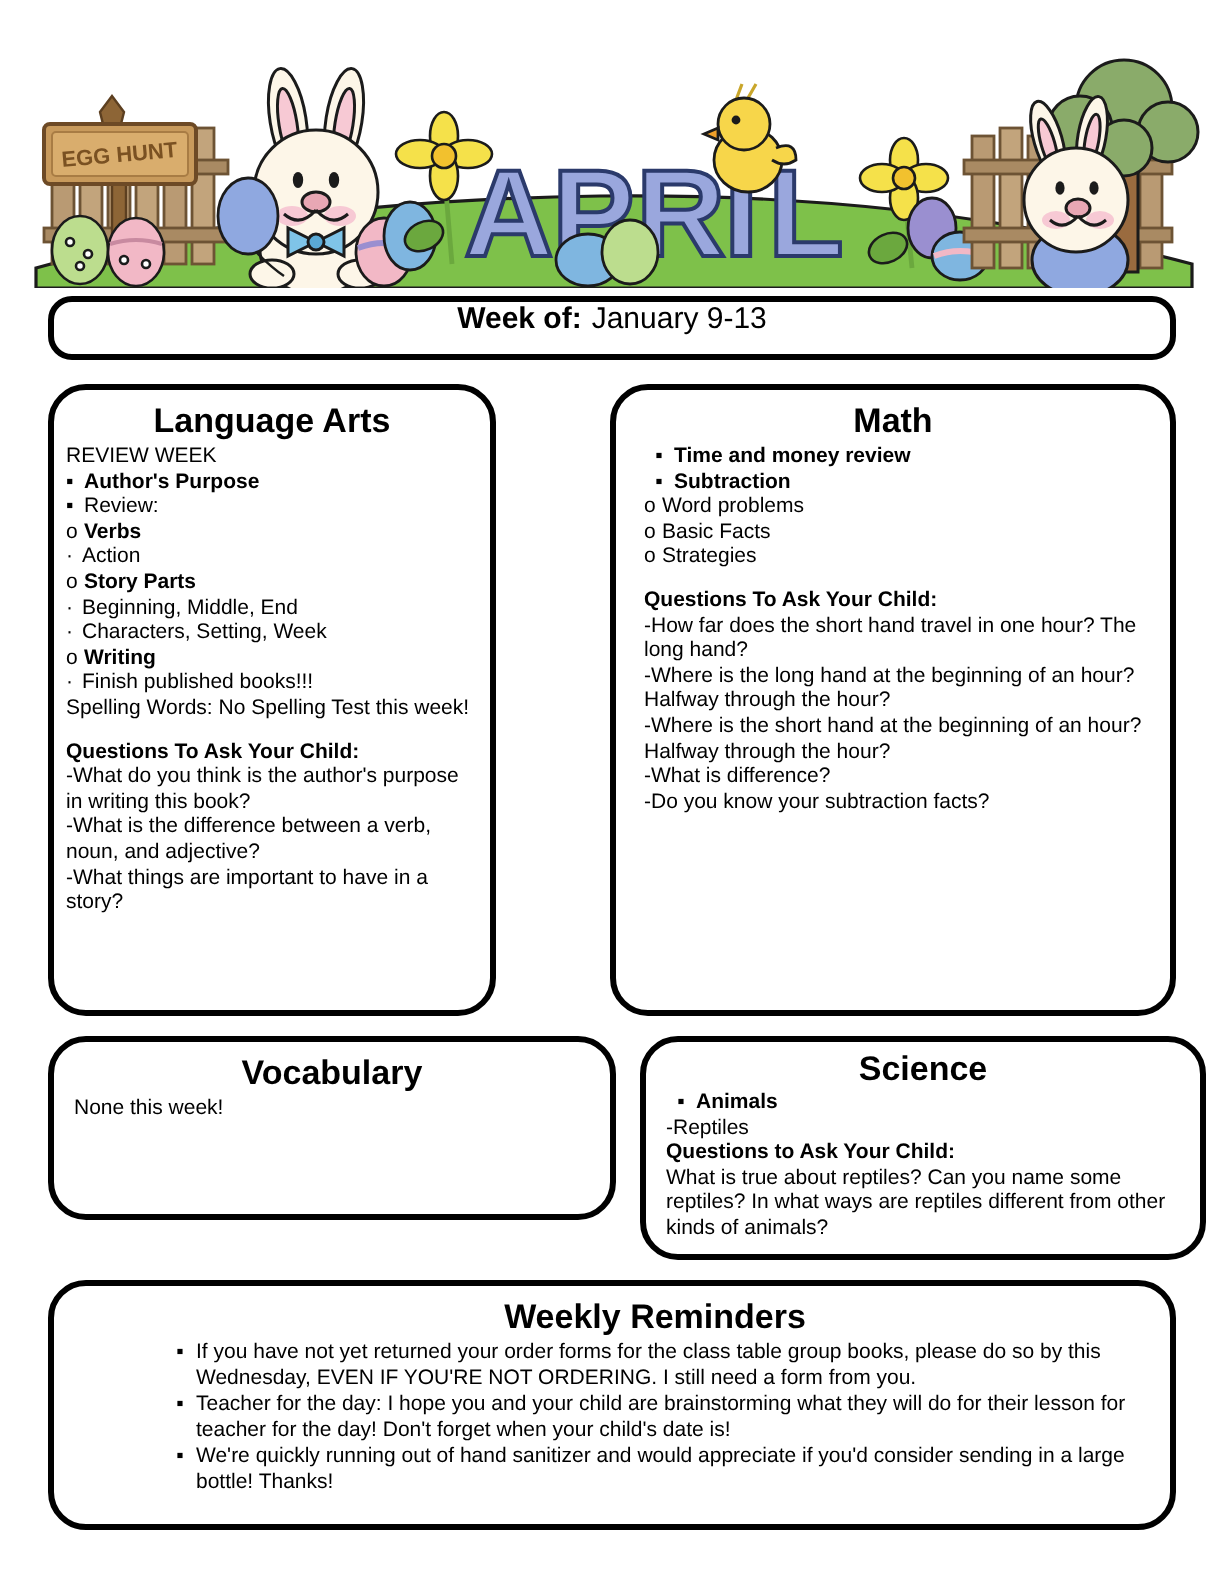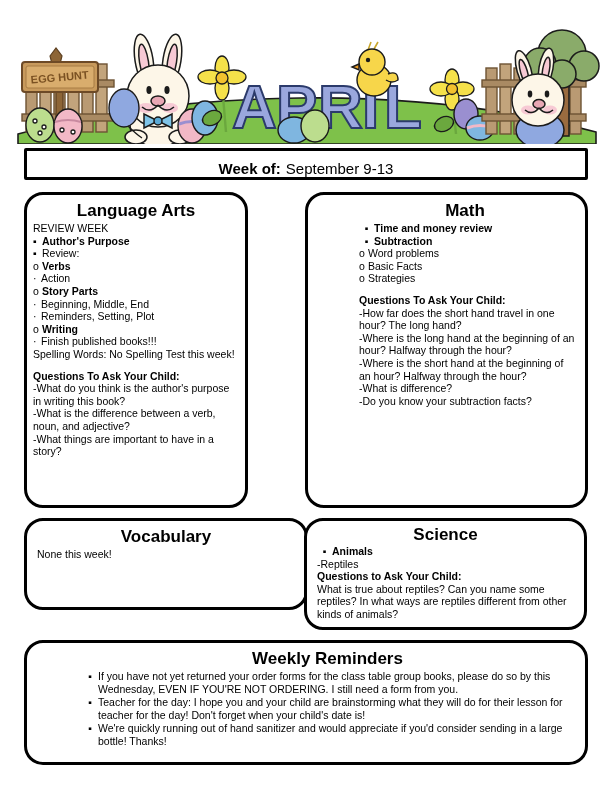--- a/index.html
+++ b/index.html
@@ -23,24 +23,24 @@
     width: 612px; height: 122px;
   }
   .banner svg { display: block; }
 
   
   .weekbar {
     position: absolute;
     left: 24px; top: 148px;
     width: 564px; height: 32px;
     border: 3px solid #000;
-    border-radius: 2px;
+    border-radius: 12px;
     box-sizing: border-box;
     display: flex;
-    align-items: flex-end;
+    align-items: flex-start;
     justify-content: center;
     background: #fff;
   }
   .weekbar .lbl { font-size: 15px; font-weight: bold; }
   .weekbar .val { font-size: 15px; font-weight: normal; margin-left: 5px; }
 
   
   .box {
     position: absolute;
     border: 3px solid #000;
@@ -75,29 +75,29 @@
   .bsq-wide { width: 15px; text-align: center; }
   .bo { flex: 0 0 auto; width: 9px; font-size: 10.5px; line-height: 1.2; }
   .bdot { flex: 0 0 auto; width: 8px; font-size: 10.5px; line-height: 1.2; }
   .txt { flex: 1 1 auto; }
 
   
   #box-la { left: 24px; top: 192px; width: 224px; height: 316px; }
   #box-la .content { padding: 0 8px 0 6px; }
 
   
-  #box-math { left: 305px; top: 192px; width: 283px; height: 316px; padding-left: 37px; }
+  #box-math { left: 305px; top: 192px; width: 283px; height: 316px; }
   #box-math .content { padding: 0 10px 0 14px; }
 
   
   #box-vocab { left: 24px; top: 518px; width: 284px; height: 92px; }
   #box-vocab .content { padding: 0 10px; }
 
   
-  #box-sci { left: 304px; top: 518px; width: 283px; height: 112px; }
+  #box-sci { left: 320px; top: 518px; width: 283px; height: 112px; }
   #box-sci .sci-head { position: relative; height: 22px; }
   #box-sci .sci-head .box-title { margin: 4px 0 0 0; }
   #box-sci .content { padding: 0 8px 0 10px; margin-top: -2px; }
 
   
   #box-rem { left: 24px; top: 640px; width: 564px; height: 125px; padding-left: 43px; }
   #box-rem .content { padding: 0 14px 0 12px; font-size: 10.5px; }
   #box-rem .row { margin-bottom: 1px; }
   #box-rem .bsq { width: 16px; text-align: center; }
 </style>
@@ -266,21 +266,21 @@
         <path d="M539 86 Q546 94 553 88" fill="none"></path>
         <ellipse cx="530" cy="72" rx="2.3" ry="3.4" fill="#1b1b1b" stroke="none"></ellipse>
         <ellipse cx="547" cy="72" rx="2.3" ry="3.4" fill="#1b1b1b" stroke="none"></ellipse>
       </g>
     </g>
   </svg>
 </div>
 
 <div class="weekbar">
   <span class="lbl">Week of:</span>
-  <span class="val">September 9-13</span>
+  <span class="val">January 9-13</span>
 </div>
 
 <div class="box" id="box-la">
   <div class="box-title">Language Arts</div>
   <div class="content">
     <div class="l center-ish">REVIEW WEEK</div>
     <div>
         <div class="row">
           <span class="bsq">▪</span>
           <span class="txt b">Author's Purpose</span>
@@ -300,21 +300,21 @@
         <div class="row">
           <span class="bo">o</span>
           <span class="txt b">Story Parts</span>
         </div>
         <div class="row">
           <span class="bdot">·</span>
           <span class="txt">Beginning, Middle, End</span>
         </div>
         <div class="row">
           <span class="bdot">·</span>
-          <span class="txt">Reminders, Setting, Plot</span>
+          <span class="txt">Characters, Setting, Week</span>
         </div>
         <div class="row">
           <span class="bo">o</span>
           <span class="txt b">Writing</span>
         </div>
         <div class="row">
           <span class="bdot">·</span>
           <span class="txt">Finish published books!!!</span>
         </div>
       </div>

